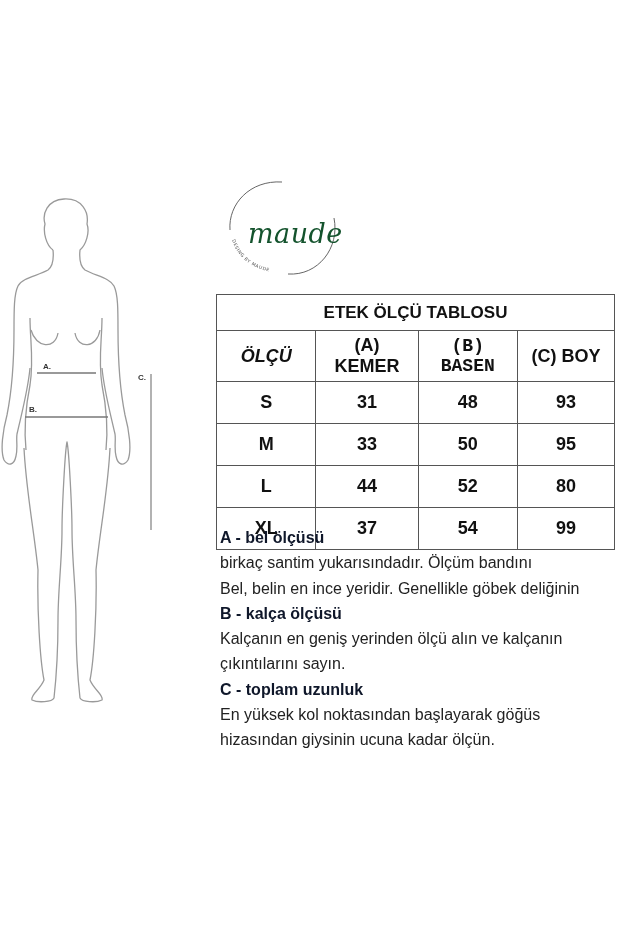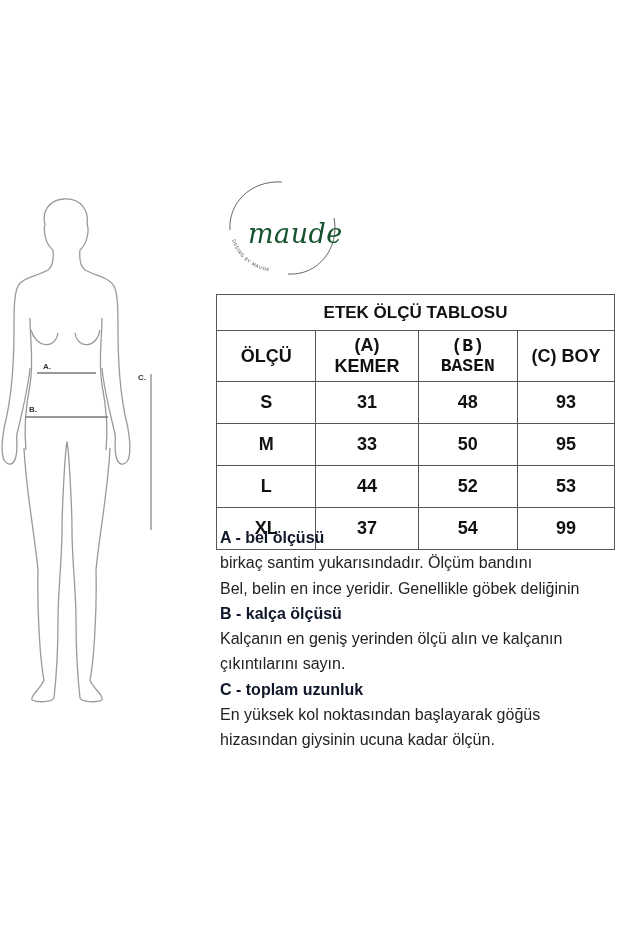--- a/index.html
+++ b/index.html
@@ -8,21 +8,21 @@
   .figure { position:absolute; left:0; top:190px; width:170px; height:520px; }
   .logo { position:absolute; left:222px; top:178px; width:118px; height:100px; }
   .logo-word { position:absolute; left:248px; top:210px; font-family:"DejaVu Serif", serif;
                font-style:italic; font-size:27px; color:#14532d; letter-spacing:0.5px;margin-top:8px; }
   table.size { position:absolute; left:216px; top:294px; width:399px; border-collapse:collapse;
                font-weight:bold; font-size:18px; }
   table.size td, table.size th { border:1.5px solid #555; text-align:center; padding:4px; }
   table.size tr.title td { height:27px; font-size:17px; }
   table.size tr.head th { height:35px; font-size:18px; }
   table.size tr.row td { height:33px; font-size:18px; }
-  .col0 { width:100px; } .col1 { width:100px; } .col2 { width:99px;font-family:Liberation Mono, monospace; } .col3 { width:100px; }
+  .col0 { width:100px;font-style:italic; } .col1 { width:100px; } .col2 { width:99px;font-family:Liberation Mono, monospace; } .col3 { width:100px; }
   .notes { position:absolute; left:220px; top:525px; width:395px; font-size:16px; line-height:25.3px; color:#222; }
   .notes .h { font-weight:bold; color:#0f172a; }
   .lbl { position:absolute; font-size:8px; font-weight:bold; color:#333; }
 </style>
 </head>
 <body>
 
 <svg class="figure" viewBox="0 0 170 520" width="170" height="520">
   <g fill="none" stroke="#9a9a9a" stroke-width="1.3" stroke-linejoin="round">
 
@@ -78,21 +78,21 @@
   <tr class="row">
     <td>M</td>
     <td>33</td>
     <td>50</td>
     <td>95</td>
   </tr>
   <tr class="row">
     <td>L</td>
     <td>44</td>
     <td>52</td>
-    <td>53</td>
+    <td>80</td>
   </tr>
   <tr class="row">
     <td>XL</td>
     <td>37</td>
     <td>54</td>
     <td>99</td>
   </tr>
 </tbody>
   </table>
 

